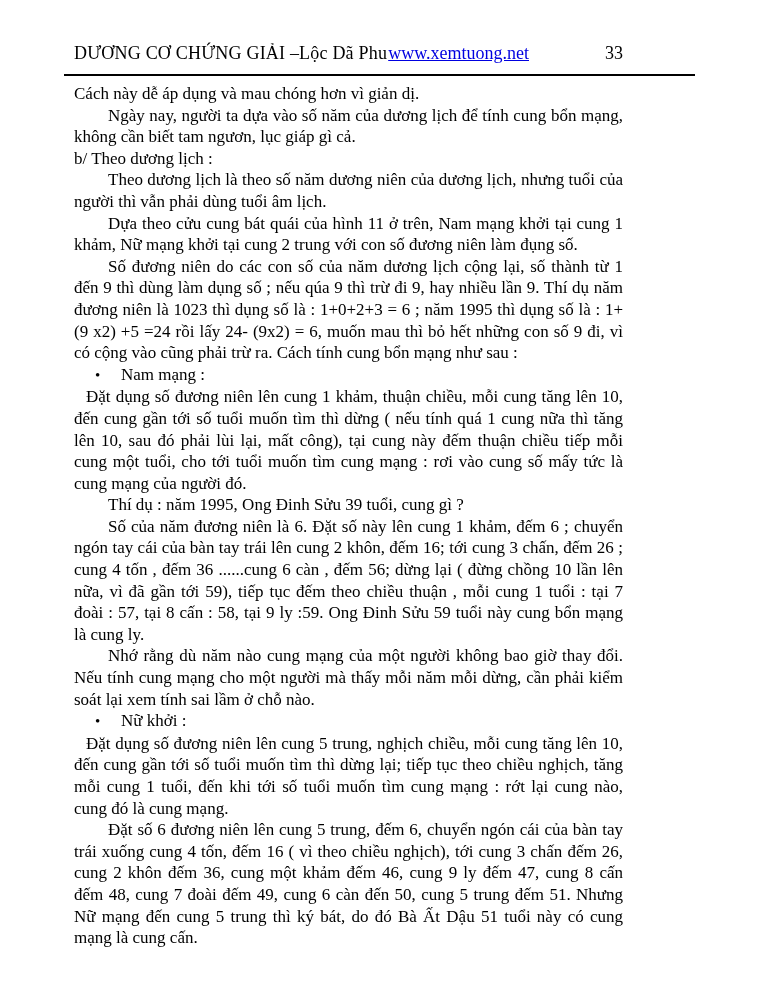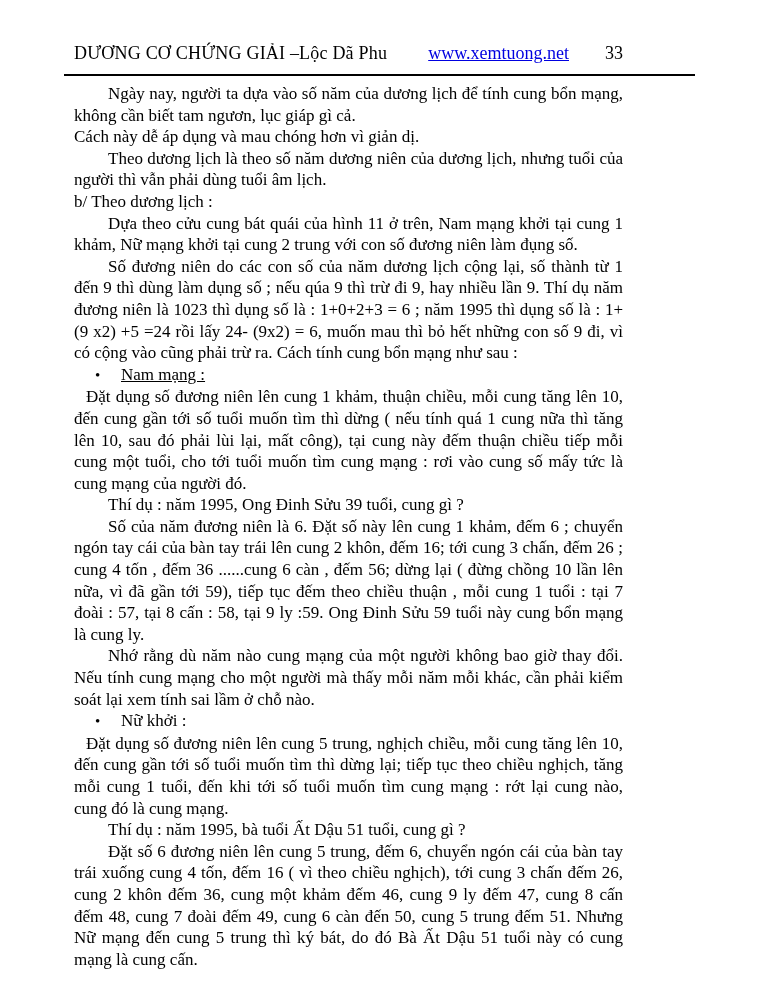--- a/index.html
+++ b/index.html
@@ -19,21 +19,21 @@
   .header {
     display: flex;
     align-items: baseline;
     justify-content: space-between;
     font-size: 18px;
     line-height: 22px;
     margin-left: -10px; 
     padding-left: 10px;
   }
   .header-title { white-space: nowrap; letter-spacing: 0.2px; }
-  .header-right { display: flex; align-items: baseline; gap: 36px; }
+  .header-right { display: flex; align-items: baseline; gap: 76px; }
   .header-link {
     color: #0000e0;
     text-decoration: underline;
     cursor: pointer;
   }
   .page-number { color: #000; }
   .header-rule {
     border: none;
     border-top: 2px solid #000;
     margin: 10px 0 0 -10px;
@@ -54,59 +54,58 @@
     align-items: baseline;
     margin-left: 21px;
     text-align: left;
   }
   .bullet-dot {
     width: 26px;
     flex: 0 0 26px;
     font-size: 15px;
   }
   .bullet-label { }
-  .u { text-decoration: underline; }
+  .u { }
 </style>
 </head>
 <body>
 
 <div class="page">
 
   <div class="header">
     <span class="header-title">DƯƠNG CƠ CHỨNG GIẢI –Lộc Dã Phu</span>
     <span class="header-right">
       <a class="header-link">www.xemtuong.net</a>
       <span class="page-number">33</span>
     </span>
   </div>
 
   <hr class="header-rule">
 
   <div class="content">
 
+    <p class="p indent-none">Cách này dễ áp dụng và mau chóng hơn vì giản dị.</p>
     <p class="p indent-tab">Ngày nay, người ta dựa vào số năm của dương lịch để tính cung bổn mạng, không cần biết tam ngươn, lục giáp gì cả.</p>
-    <p class="p indent-none">Cách này dễ áp dụng và mau chóng hơn vì giản dị.</p>
+    <p class="p indent-none">b/ Theo dương lịch :</p>
     <p class="p indent-tab">Theo dương lịch là theo số năm dương niên của dương lịch, nhưng tuổi của người thì vẫn phải dùng tuổi âm lịch.</p>
-    <p class="p indent-none">b/ Theo dương lịch :</p>
     <p class="p indent-tab">Dựa theo cửu cung bát quái của hình 11 ở trên, Nam mạng khởi tại cung 1 khảm, Nữ mạng khởi tại cung 2 trung với con số đương niên làm đụng số.</p>
     <p class="p indent-tab">Số đương niên do các con số của năm dương lịch cộng lại, số thành từ 1 đến 9 thì dùng làm dụng số ; nếu qúa 9 thì trừ đi 9, hay nhiều lần 9. Thí dụ năm đương niên là 1023 thì dụng số là : 1+0+2+3 = 6 ; năm 1995 thì dụng số là : 1+(9 x2) +5 =24 rồi lấy 24- (9x2) = 6, muốn mau thì bỏ hết những con số 9 đi, vì có cộng vào cũng phải trừ ra. Cách tính cung bổn mạng như sau :</p>
 
     <div class="bullet-row">
       <span class="bullet-dot">•</span>
       <span class="bullet-label u">Nam mạng :</span>
     </div>
 
     <p class="p indent-small">Đặt dụng số đương niên lên cung 1 khảm, thuận chiều, mỗi cung tăng lên 10, đến cung gần tới số tuổi muốn tìm thì dừng ( nếu tính quá 1 cung nữa thì tăng lên 10, sau đó phải lùi lại, mất công), tại cung này đếm thuận chiều tiếp mỗi cung một tuổi, cho tới tuổi muốn tìm cung mạng : rơi vào cung số mấy tức là cung mạng của người đó.</p>
     <p class="p indent-tab">Thí dụ : năm 1995, Ong Đinh Sửu 39 tuổi, cung gì ?</p>
     <p class="p indent-tab">Số của năm đương niên là 6. Đặt số này lên cung 1 khảm, đếm 6 ; chuyển ngón tay cái của bàn tay trái lên cung 2 khôn, đếm 16; tới cung 3 chấn, đếm 26 ; cung 4 tốn , đếm 36 ......cung 6 càn , đếm 56; dừng lại ( đừng chồng 10 lần lên nữa, vì đã gần tới 59), tiếp tục đếm theo chiều thuận , mỗi cung 1 tuổi : tại 7 đoài : 57, tại 8 cấn : 58, tại 9 ly :59. Ong Đinh Sửu 59 tuổi này cung bổn mạng là cung ly.</p>
-    <p class="p indent-tab">Nhớ rằng dù năm nào cung mạng của một người không bao giờ thay đổi. Nếu tính cung mạng cho một người mà thấy mỗi năm mỗi khác, cần phải kiểm soát lại xem tính sai lầm ở chỗ nào.</p>
+    <p class="p indent-tab">Nhớ rằng dù năm nào cung mạng của một người không bao giờ thay đổi. Nếu tính cung mạng cho một người mà thấy mỗi năm mỗi dừng, cần phải kiểm soát lại xem tính sai lầm ở chỗ nào.</p>
 
     <div class="bullet-row">
       <span class="bullet-dot">•</span>
       <span class="bullet-label">Nữ khởi :</span>
     </div>
 
     <p class="p indent-small">Đặt dụng số đương niên lên cung 5 trung, nghịch chiều, mỗi cung tăng lên 10, đến cung gần tới số tuổi muốn tìm thì dừng lại; tiếp tục theo chiều nghịch, tăng mỗi cung 1 tuổi, đến khi tới số tuổi muốn tìm cung mạng : rớt lại cung nào, cung đó là cung mạng.</p>
-    <p class="p indent-tab">Thí dụ : năm 1995, bà tuổi Ất Dậu 51 tuổi, cung gì ?</p>
     <p class="p indent-tab">Đặt số 6 đương niên lên cung 5 trung, đếm 6, chuyển ngón cái của bàn tay trái xuống cung 4 tốn, đếm 16 ( vì theo chiều nghịch), tới cung 3 chấn đếm 26, cung 2 khôn đếm 36, cung một khảm đếm 46, cung 9 ly đếm 47, cung 8 cấn đếm 48, cung 7 đoài đếm 49, cung 6 càn đến 50, cung 5 trung đếm 51. Nhưng Nữ mạng đến cung 5 trung thì ký bát, do đó Bà Ất Dậu 51 tuổi này có cung mạng là cung cấn.</p>
 
   </div>
 </div>
 
 </body></html>

